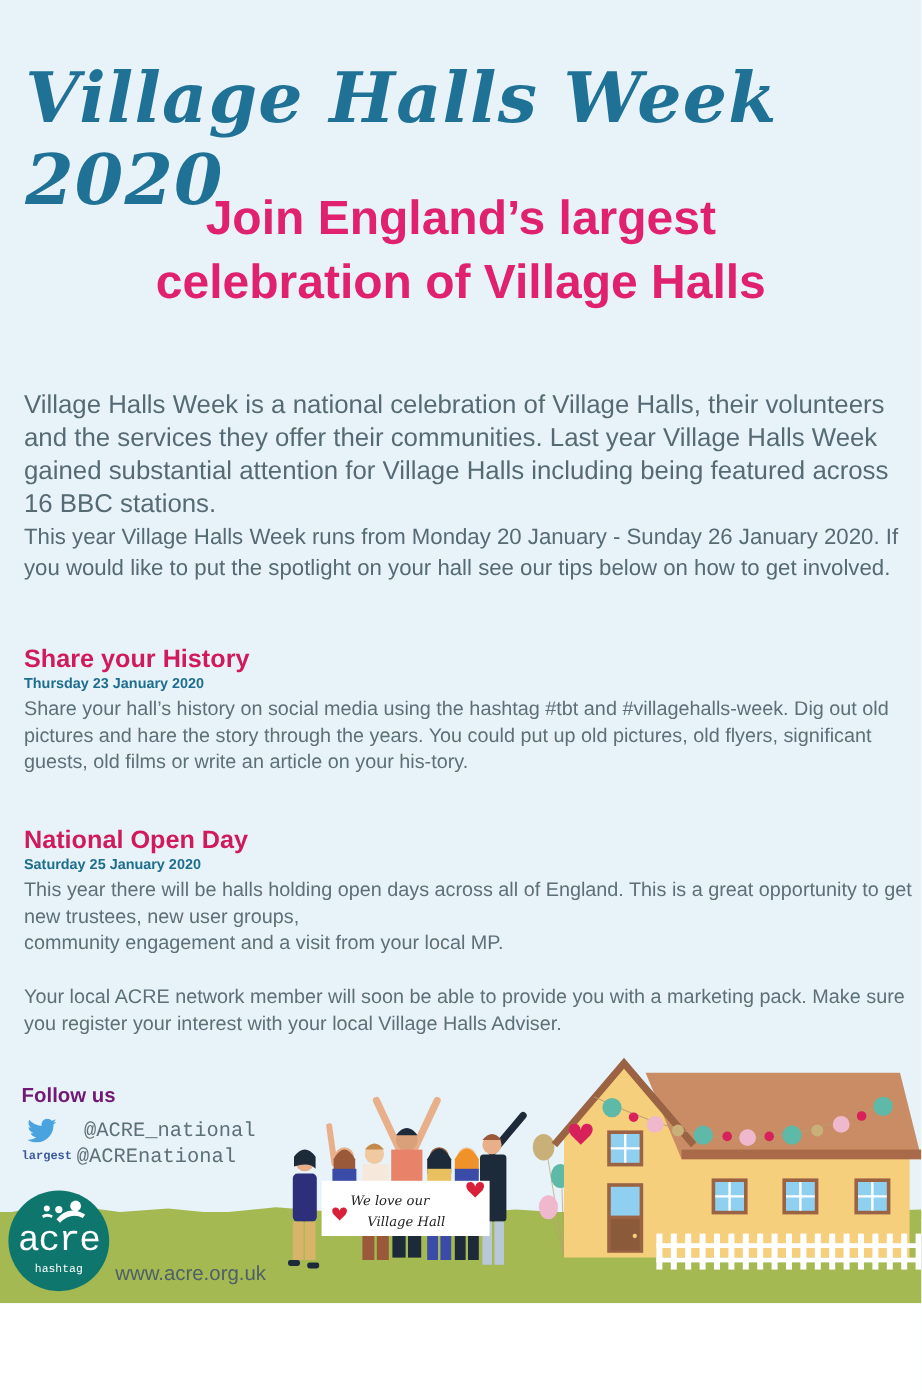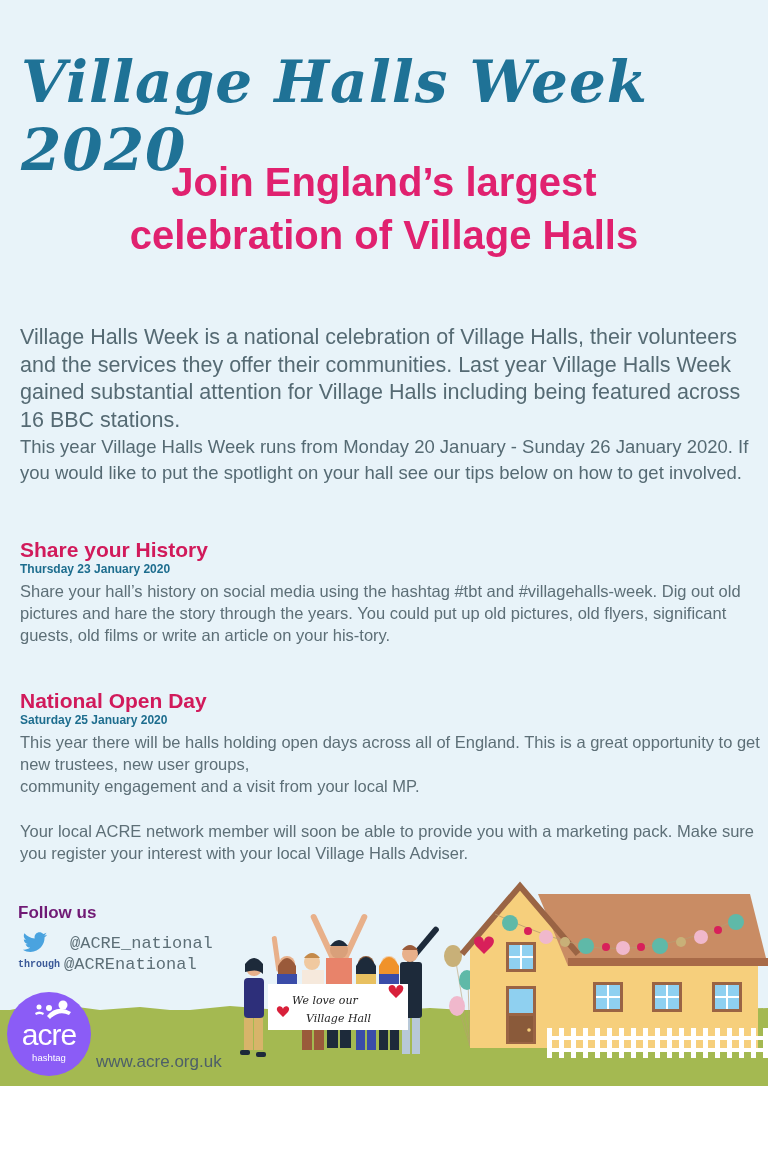--- a/index.html
+++ b/index.html
@@ -40,21 +40,21 @@
   }
   .social-row { position:absolute; left:20px; display:flex; align-items:center; font-family:Liberation Mono, monospace; font-size:17px; color:#5d6f77; }
   .social-row.tw { top:932px; }
   .social-row.fb { top:955px; }
   .tw-icon { width:30px; height:22px; margin-right:20px; }
   .fb-icon { font-weight:bold; font-size:10px; color:#3b5998; margin-right:4px; margin-left:-2px; }
   .grass { position:absolute; left:0; top:1010px; width:768px; height:76px; background:#a4b951; }
   .grass-edge { position:absolute; left:0; top:1000px; width:768px; height:16px; }
   .logo {
     position:absolute; left:7px; top:992px; width:84px; height:84px; border-radius:50%;
-    background:#8b5cf6; color:#fff; text-align:center; font-family:Liberation Sans, sans-serif;
+    background:#0f766e; color:#fff; text-align:center; font-family:Liberation Mono, monospace;
   }
   .logo-word { position:absolute; left:0; top:28px; width:84px; font-size:30px; line-height:30px; letter-spacing:-1px; }
   .logo-sub { position:absolute; left:0; top:60px; width:84px; font-size:9.5px; }
   .logo-figs { position:absolute; left:26px; top:8px; width:40px; height:22px; }
   .url {
     position:absolute; left:96px; top:1052px; font-family:"Liberation Sans", sans-serif;
     font-size:17px; color:#4e6068;
   }
   .people { position:absolute; left:232px; top:900px; width:225px; height:165px; }
   .house { position:absolute; left:440px; top:876px; width:328px; height:190px; }
@@ -98,21 +98,21 @@
   <div class="follow">Follow us</div>
 
   <div class="social-row tw">
     <svg class="tw-icon" viewBox="0 0 24 20">
       <path d="M23 2.5c-.8.4-1.7.6-2.6.7.9-.6 1.6-1.4 2-2.5-.9.5-1.9.9-2.9 1.1C18.6.9 17.4.3 16.1.3c-2.5 0-4.5 2-4.5 4.5 0 .4 0 .7.1 1C7.9 5.6 4.6 3.8 2.4 1.1c-.4.7-.6 1.4-.6 2.3 0 1.6.8 2.9 2 3.7-.7 0-1.4-.2-2-.6v.1c0 2.2 1.6 4 3.6 4.4-.4.1-.8.2-1.2.2-.3 0-.6 0-.8-.1.6 1.8 2.2 3.1 4.2 3.1-1.5 1.2-3.5 1.9-5.6 1.9H1c2 1.3 4.4 2 6.9 2 8.3 0 12.8-6.9 12.8-12.8v-.6c.9-.6 1.7-1.4 2.3-2.3z" fill="#4aa3df"></path>
     </svg>
     <span>@ACRE_national</span>
   </div>
 
   <div class="social-row fb">
-    <span class="fb-icon">through</span>
+    <span class="fb-icon">largest</span>
     <span>@ACREnational</span>
   </div>
 
   <svg class="people" viewBox="0 0 225 165">
 
     <circle cx="22" cy="68" r="8" fill="#e8b08a"></circle>
       <path d="M13 64 q9 -12 18 0 l0 10 q-5 -6 -18 -2z" fill="#1d2a3a"></path>
     <rect x="12" y="78" width="20" height="40" rx="4" fill="#2d2f7a"></rect>
     <rect x="12" y="118" width="9" height="32" fill="#d8b46a"></rect>
       <rect x="22" y="118" width="9" height="32" fill="#d8b46a"></rect>

